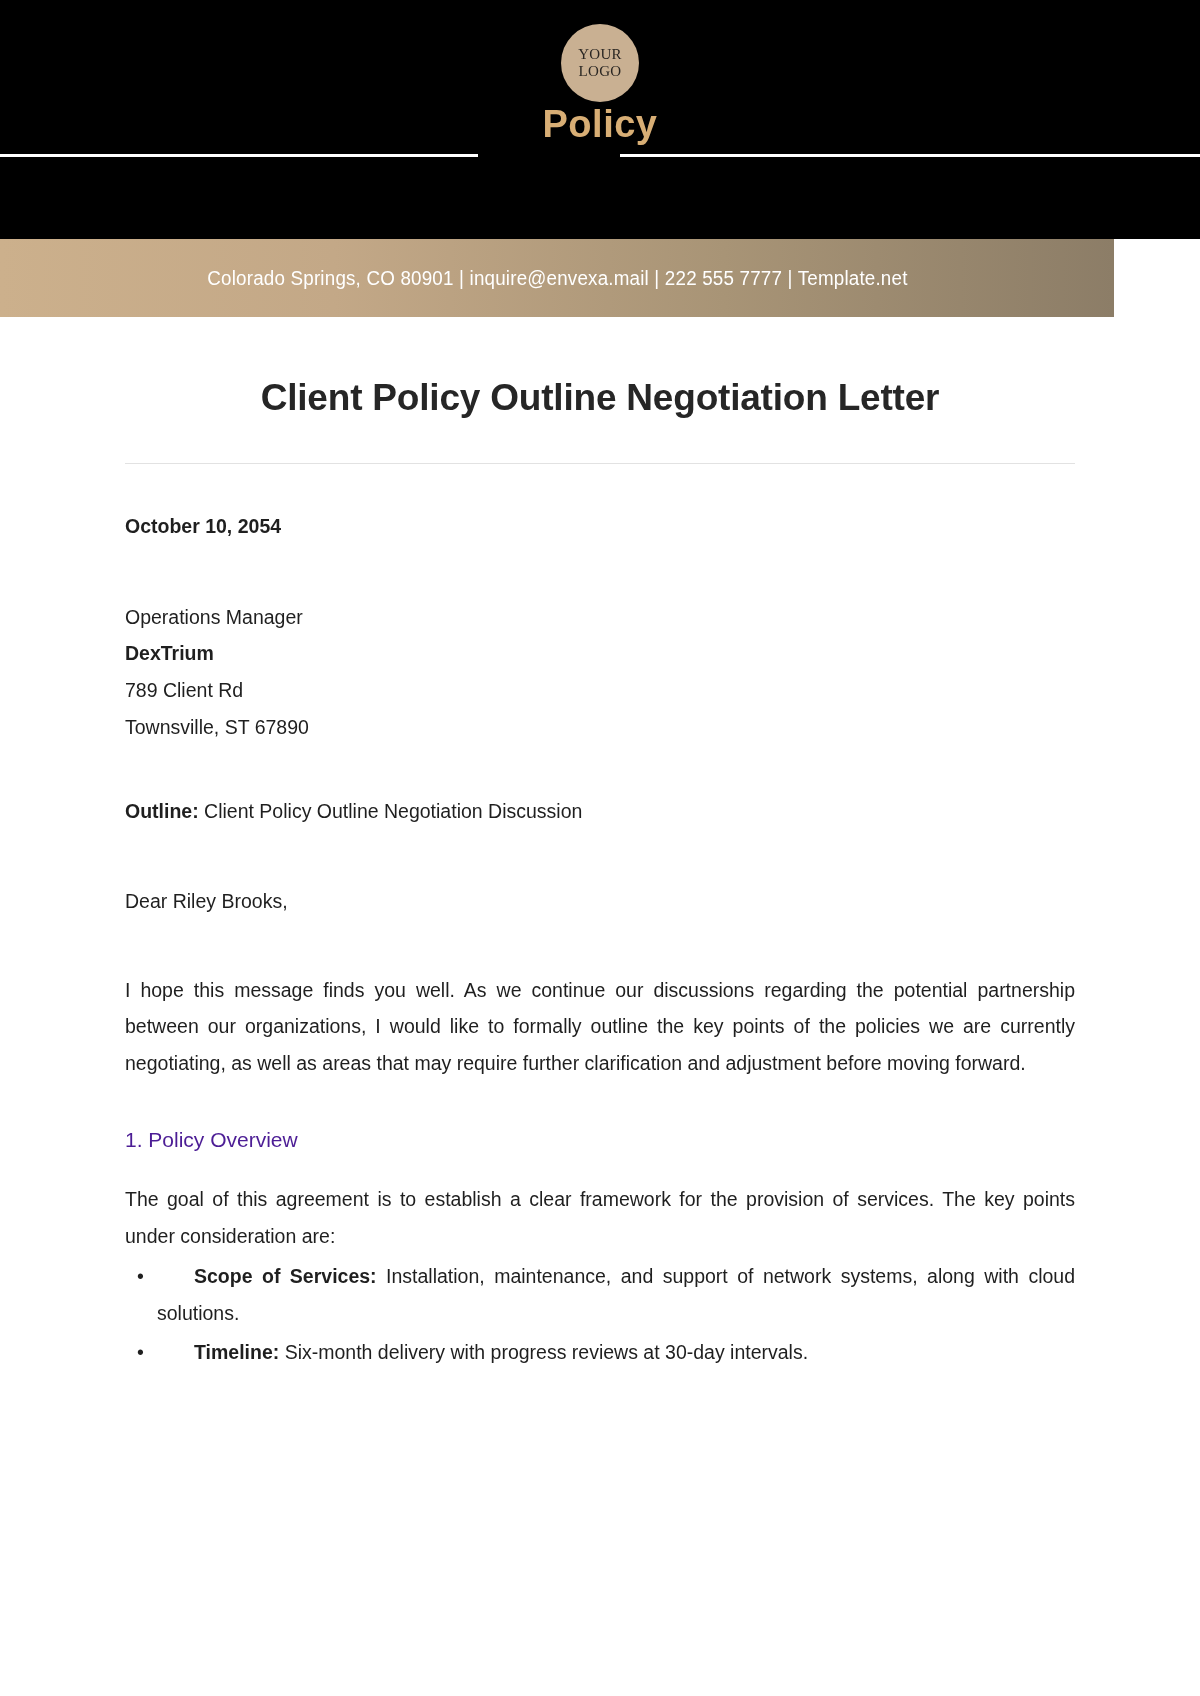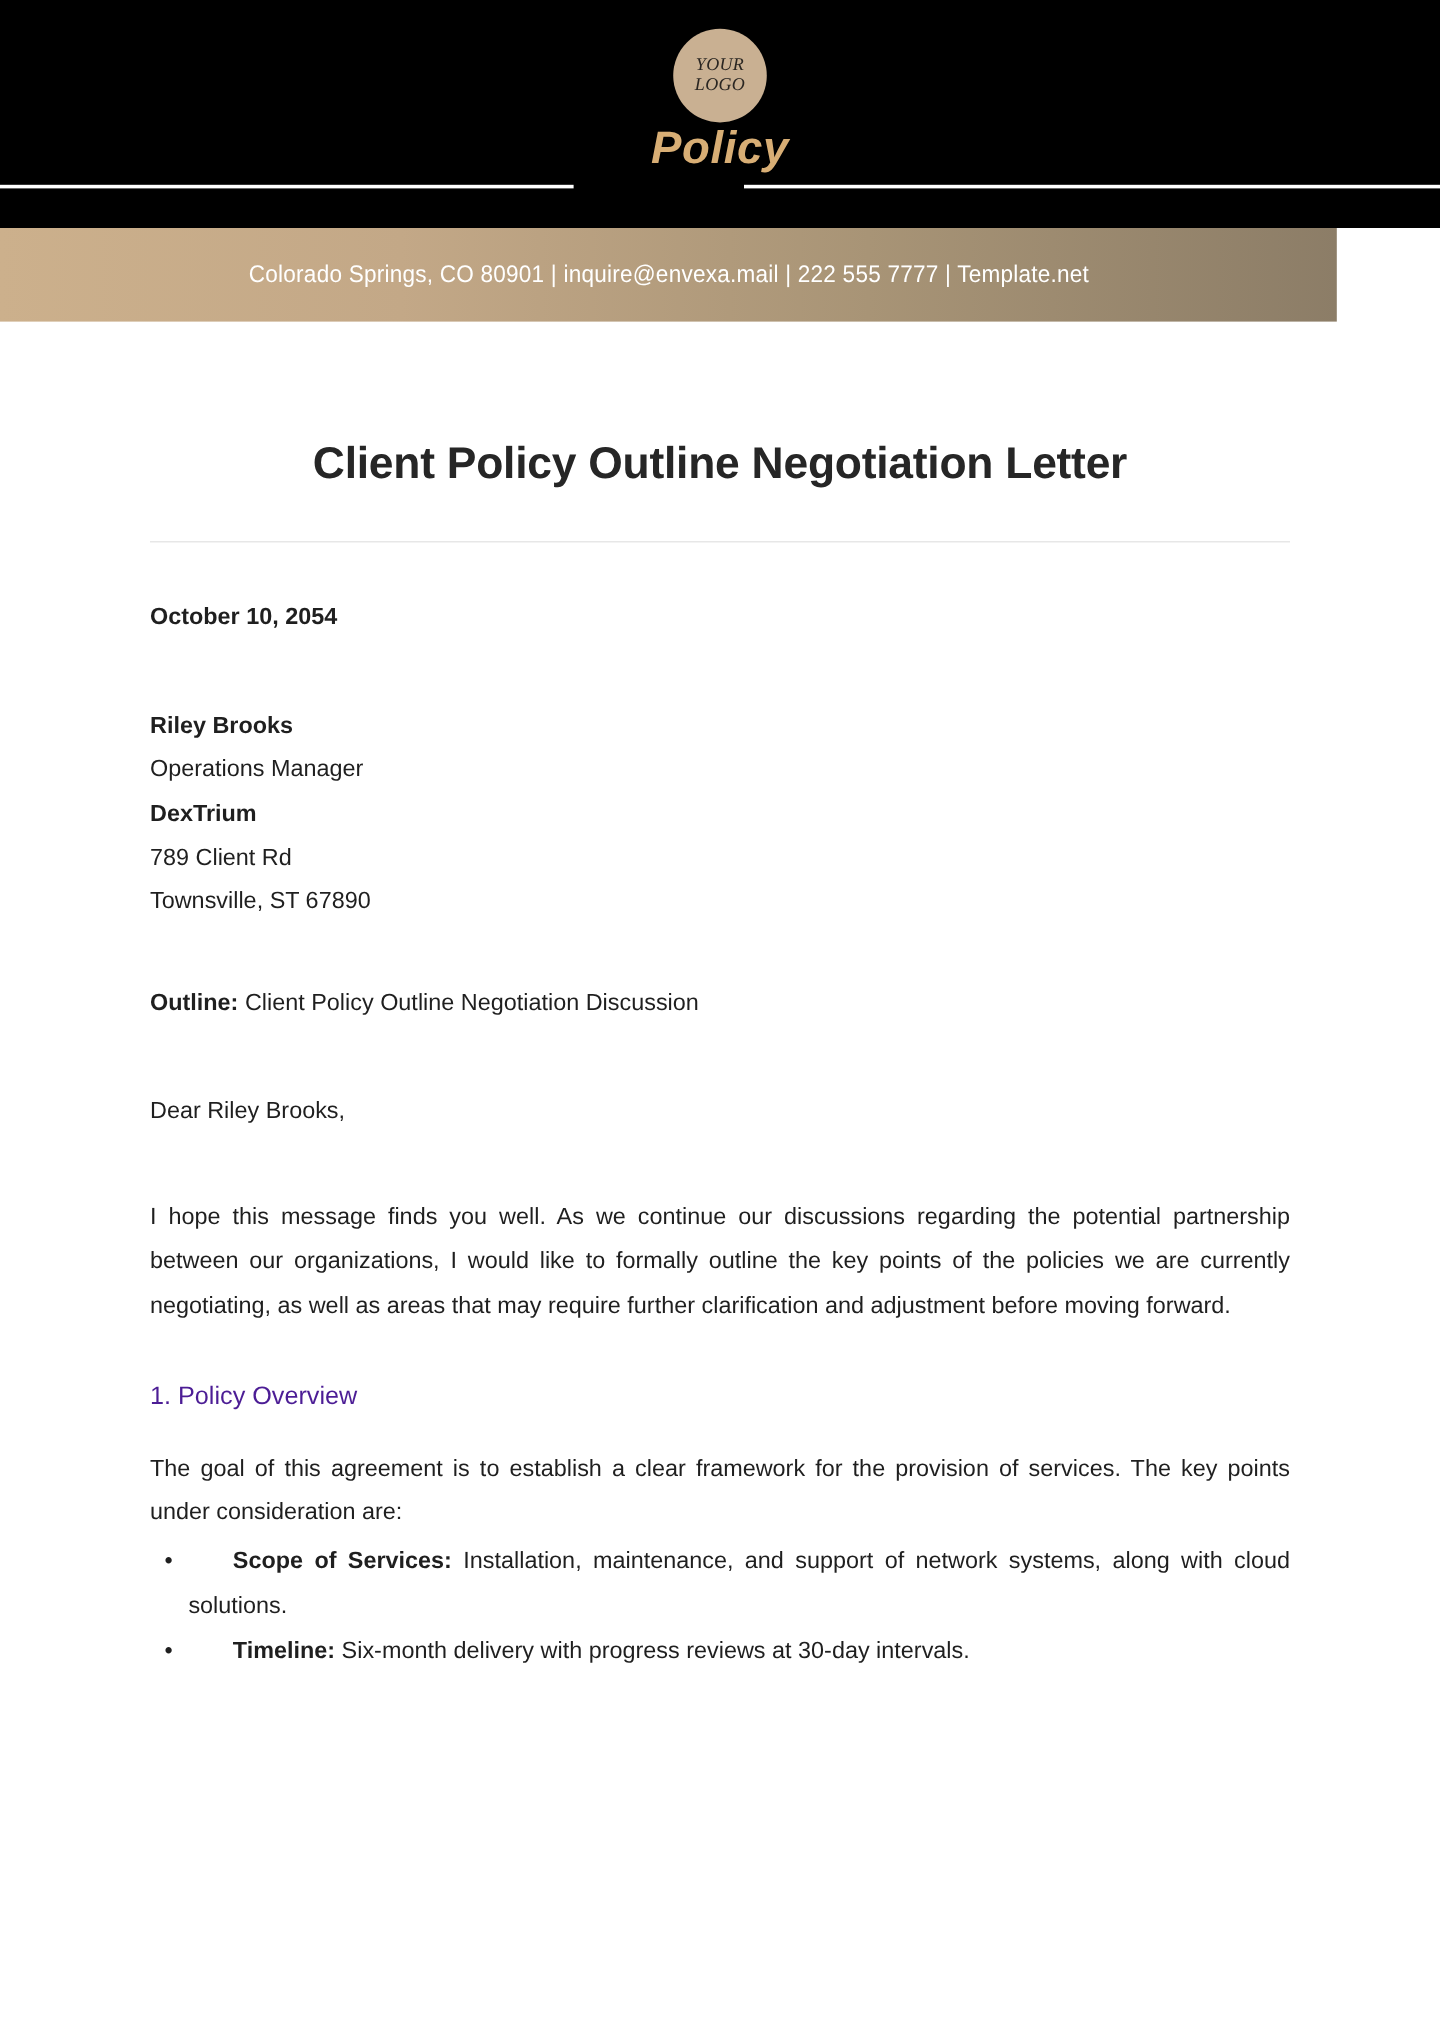--- a/index.html
+++ b/index.html
@@ -12,24 +12,23 @@
     height: 1696px;
     font-family: "Liberation Sans", sans-serif;
     color: #1c1c1c;
     overflow: hidden;
   }
 
   
   .header {
     position: relative;
     width: 1200px;
-    height: 190px;
+    height: 239px;
     background: #000000;
     overflow: hidden;
-    font-style: italic;
   }
   .logo-badge {
     position: absolute;
     left: 50%;
     top: 24px;
     transform: translateX(-50%);
     width: 78px;
     height: 78px;
     border-radius: 50%;
     background: #c9b092;
@@ -80,21 +79,21 @@
     letter-spacing: 0.2px;
     transform: scaleX(0.94);
     white-space: nowrap;
   }
 
   
   .doc {
     padding: 0 125px;
   }
   .doc-title {
-    margin-top: 97px;
+    margin-top: 60px;
     font-size: 37px;
     font-weight: bold;
     color: #262626;
     text-align: center;
     letter-spacing: -0.2px;
   }
   .divider {
     margin-top: 44px;
     height: 1px;
     background: #e2e2e2;
@@ -179,21 +178,20 @@
 <div class="doc">
 
   <div class="doc-title">Client Policy Outline Negotiation Letter</div>
   <div class="divider"></div>
 
   <div class="letter">
 
     <div class="date">October 10, 2054</div>
 
     <div class="recipient">
-      <div class="b">Riley Brooks</div>
       <div>Operations Manager</div>
       <div class="b">DexTrium</div>
       <div>789 Client Rd</div>
       <div>Townsville, ST 67890</div>
     </div>
 
     <div class="subject">
       <span class="b">Outline:</span>
       <span>Client Policy Outline Negotiation Discussion</span>
     </div>

